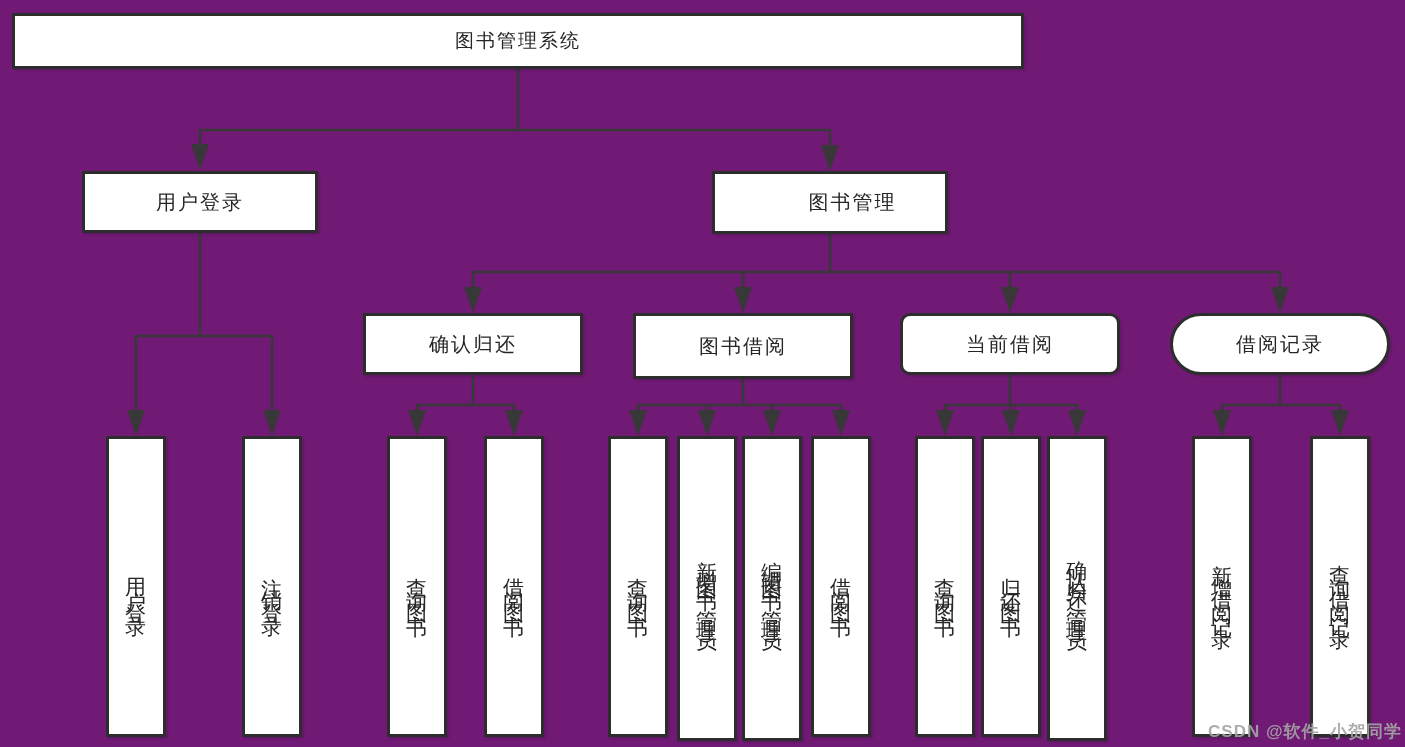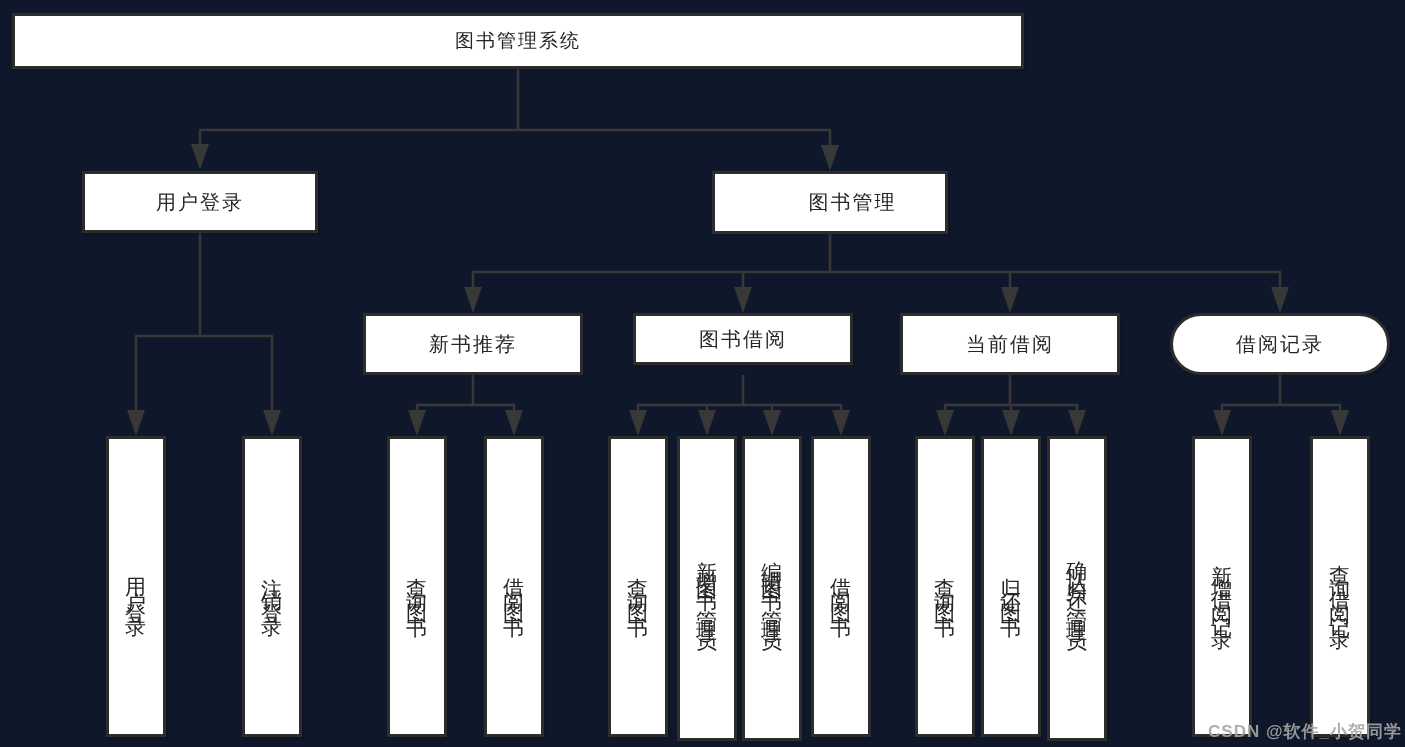--- a/index.html
+++ b/index.html
@@ -1,17 +1,17 @@
 <!DOCTYPE html>
 <html><head>
 <meta charset="utf-8">
 <style>
   html,body{margin:0;padding:0;background:#fff;}
   #stage{
-    position:relative;width:1405px;height:747px;background:#0f172a;overflow:hidden;
+    position:relative;width:1405px;height:747px;background:#701a75;overflow:hidden;
     font-family:"Liberation Sans","DejaVu Sans",sans-serif;color:#262626;
   }
   #wires{position:absolute;left:0;top:0;width:1405px;height:747px;}
   #wires line{stroke:#383838;stroke-width:2.6;}
   #wires polygon{fill:#383838;}
   .node{
     position:absolute;box-sizing:border-box;background:#fff;
     border:3px solid #2d2d2d;display:flex;align-items:center;justify-content:center;
     box-shadow:2px 2px 2px rgba(0,0,0,0.12);
   }
@@ -106,23 +106,23 @@
       <line x1="1340" y1="405" x2="1340" y2="414"></line>
       <polygon points="1340,436 1331,410 1349,410"></polygon>
     </g>
   </svg>
 
   <div class="node hnode root" style="left:12px;top:13px;width:1012px;height:56px;">图书管理系统</div>
 
   <div class="node hnode" style="left:82px;top:171px;width:236px;height:62px;">用户登录</div>
   <div class="node hnode" style="left:712px;top:171px;width:236px;height:63px;padding-left:45px;">图书管理</div>
 
-  <div class="node hnode" style="left:363px;top:313px;width:220px;height:62px;">新书推荐</div>
-  <div class="node hnode" style="left:633px;top:313px;width:220px;height:52px;">图书借阅</div>
-  <div class="node hnode" style="left:900px;top:313px;width:220px;height:62px;">当前借阅</div>
+  <div class="node hnode" style="left:363px;top:313px;width:220px;height:62px;">确认归还</div>
+  <div class="node hnode" style="left:633px;top:313px;width:220px;height:66px;">图书借阅</div>
+  <div class="node hnode" style="left:900px;top:313px;width:220px;height:62px;border-radius:10px;">当前借阅</div>
   <div class="node hnode" style="left:1170px;top:313px;width:220px;height:62px;border-radius:31px;">借阅记录</div>
 
   <div class="node vnode" style="left:106px;top:436px;width:60px;height:301px;">用户登录</div>
   <div class="node vnode" style="left:242px;top:436px;width:60px;height:301px;">注销登录</div>
 
   <div class="node vnode" style="left:387px;top:436px;width:60px;height:301px;">查询图书</div>
   <div class="node vnode" style="left:484px;top:436px;width:60px;height:301px;">借阅图书</div>
 
   <div class="node vnode" style="left:608px;top:436px;width:60px;height:301px;">查询图书</div>
   <div class="node vnode" style="left:677px;top:436px;width:60px;height:305px;letter-spacing:10px;">新增图书（管理员）</div>

